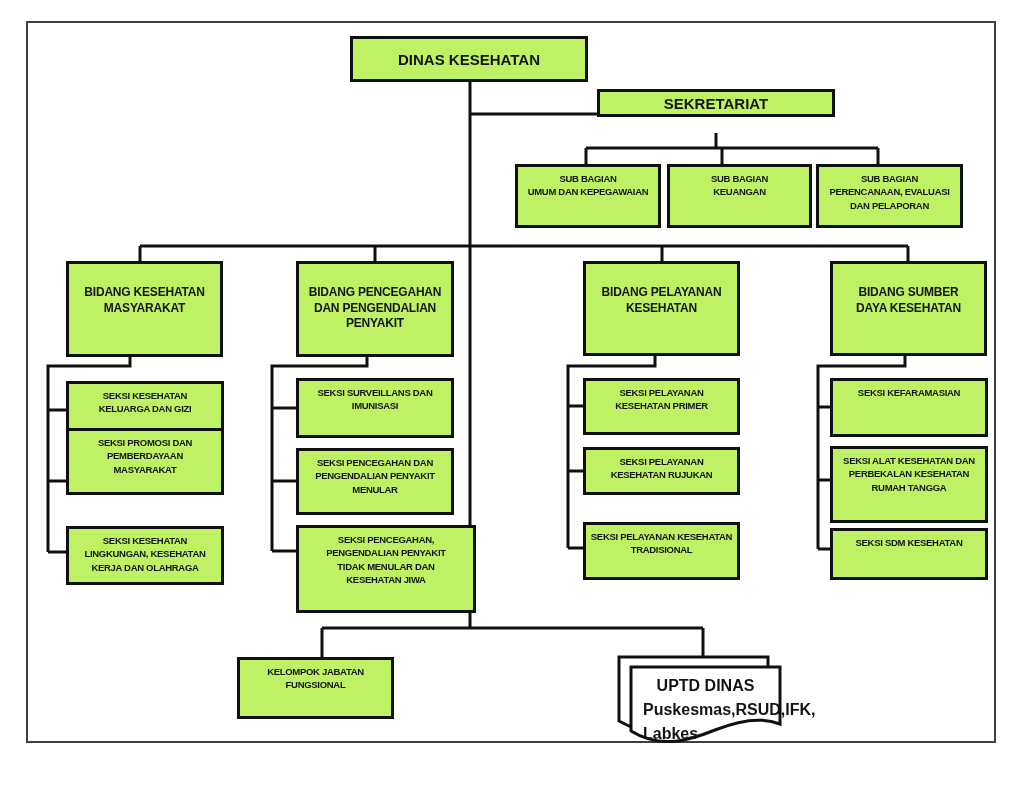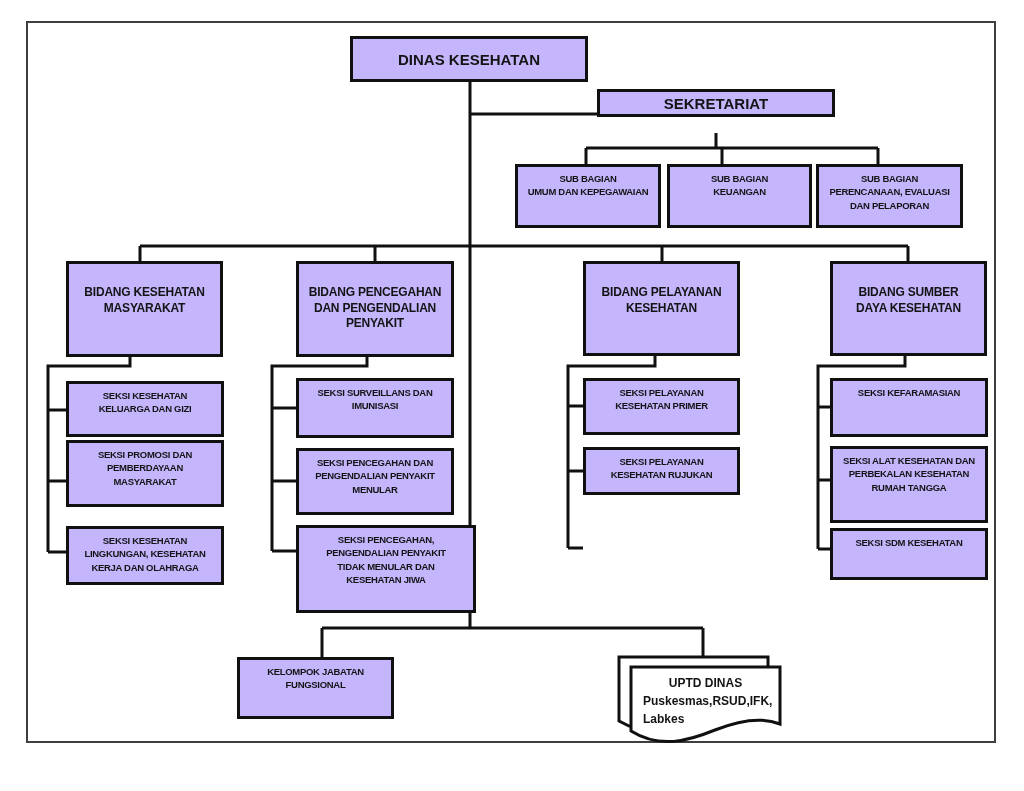--- a/index.html
+++ b/index.html
@@ -2,33 +2,33 @@
 <html><head>
 <meta charset="utf-8">
 <style>
   html,body{margin:0;padding:0;background:#ffffff;}
   .stage{
     position:relative;width:1024px;height:791px;background:#ffffff;
     font-family:"Liberation Sans",sans-serif;color:#141414;overflow:hidden;
   }
   svg.layer{position:absolute;left:0;top:0;}
   .box{
-    position:absolute;box-sizing:border-box;background:#c4b5fd;
+    position:absolute;box-sizing:border-box;background:#bef264;
     border:3px solid #101010;display:flex;justify-content:center;
     font-weight:700;text-align:center;
   }
   .box .lbl{white-space:pre-line;}
   .top{align-items:flex-start;padding-top:5px;}
   .mid{align-items:center;}
   .f-root{font-size:15px;}
   .f-bidang{font-size:12px;line-height:1.3;letter-spacing:-0.2px;padding-top:21px;}
   .f-seksi{font-size:9.5px;line-height:1.4;letter-spacing:-0.3px;}
   .uptd-text{
     position:absolute;left:631px;top:667px;width:149px;height:75px;
-    font-weight:700;font-size:12px;line-height:1.5;box-sizing:border-box;
+    font-weight:700;font-size:16px;line-height:1.5;box-sizing:border-box;
   }
   .uptd-title{text-align:center;padding-top:7px;}
   .uptd-body{text-align:left;padding-left:12px;white-space:pre-line;}
 </style>
 </head>
 <body>
 
 <div class="stage">
 
   <svg class="layer" width="1024" height="791" viewBox="0 0 1024 791">
@@ -89,21 +89,21 @@
   </div>
   <div class="box top f-bidang" style="left:830px;top:261px;width:157px;height:95px;">
     <span class="lbl">BIDANG SUMBER
 DAYA KESEHATAN</span>
   </div>
 
   <div class="box top f-seksi" style="left:66px;top:381px;width:158px;height:56px;">
     <span class="lbl">SEKSI KESEHATAN
 KELUARGA DAN GIZI</span>
   </div>
-  <div class="box top f-seksi" style="left:66px;top:440px;width:158px;height:67px;">
+  <div class="box top f-seksi" style="left:66px;top:428px;width:158px;height:67px;">
     <span class="lbl">SEKSI PROMOSI DAN
 PEMBERDAYAAN
 MASYARAKAT</span>
   </div>
   <div class="box top f-seksi" style="left:66px;top:526px;width:158px;height:59px;">
     <span class="lbl">SEKSI KESEHATAN
 LINGKUNGAN, KESEHATAN
 KERJA DAN OLAHRAGA</span>
   </div>
 
@@ -124,20 +124,24 @@
   </div>
 
   <div class="box top f-seksi" style="left:583px;top:378px;width:157px;height:57px;">
     <span class="lbl">SEKSI PELAYANAN
 KESEHATAN PRIMER</span>
   </div>
   <div class="box top f-seksi" style="left:583px;top:447px;width:157px;height:48px;">
     <span class="lbl">SEKSI PELAYANAN
 KESEHATAN RUJUKAN</span>
   </div>
+  <div class="box top f-seksi" style="left:583px;top:522px;width:157px;height:58px;">
+    <span class="lbl">SEKSI PELAYANAN KESEHATAN
+TRADISIONAL</span>
+  </div>
 
   <div class="box top f-seksi" style="left:830px;top:378px;width:158px;height:59px;">
     <span class="lbl">SEKSI KEFARAMASIAN</span>
   </div>
   <div class="box top f-seksi" style="left:830px;top:446px;width:158px;height:77px;">
     <span class="lbl">SEKSI ALAT KESEHATAN DAN
 PERBEKALAN KESEHATAN
 RUMAH TANGGA</span>
   </div>
   <div class="box top f-seksi" style="left:830px;top:528px;width:158px;height:52px;">

